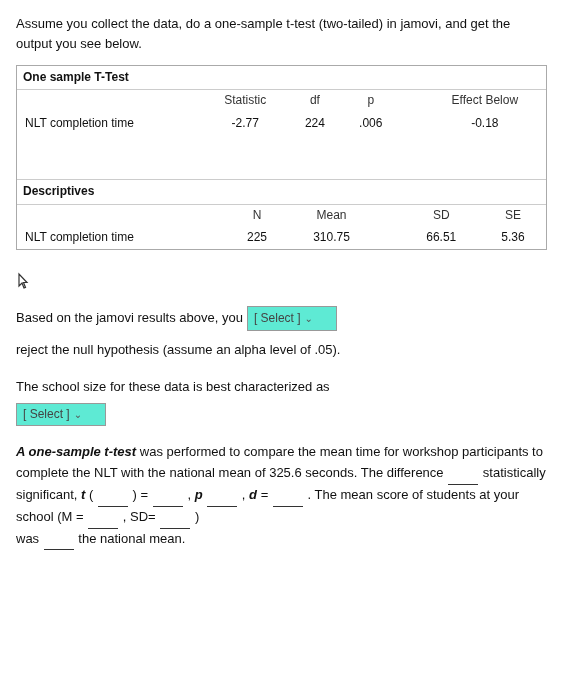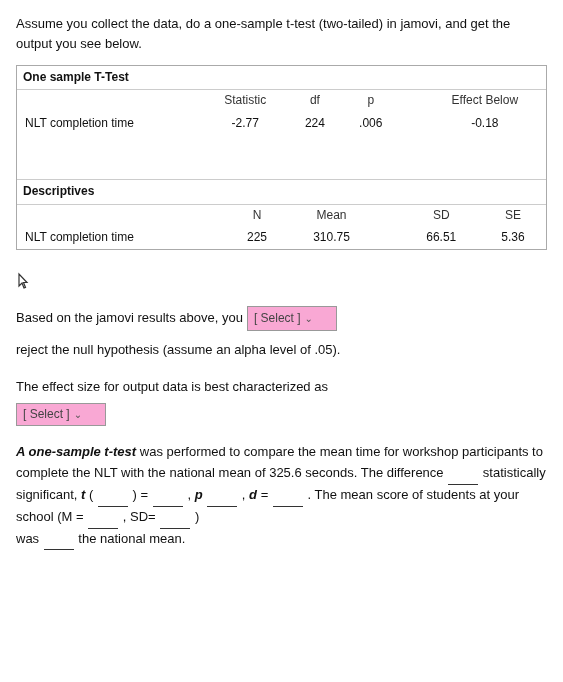--- a/index.html
+++ b/index.html
@@ -78,21 +78,21 @@
       flex-wrap: wrap;
       gap: 4px;
     }
 
     .select-dropdown {
       display: inline-flex;
       align-items: center;
       border: 1px solid #999;
       padding: 2px 6px;
       min-width: 90px;
-      background: #f9a8d4;
+      background: #5eead4;
       cursor: pointer;
       font-size: 12px;
       color: #444;
     }
 
     .select-dropdown .chevron {
       margin-left: 4px;
       font-size: 10px;
       color: #555;
     }
@@ -212,21 +212,21 @@
   <span>Based on the jamovi results above, you</span>
   <span class="select-dropdown">
     <span>[ Select ]</span>
     <span class="chevron">⌄</span>
   </span>
 </div>
 
 <p style="margin-bottom: 18px; font-size:13px;">reject the null hypothesis (assume an alpha level of .05).</p>
 
 
-<p class="effect-size-line">The effect size for output data is best characterized as</p>
+<p class="effect-size-line">The school size for these data is best characterized as</p>
 <div class="effect-dropdown-row">
   <span class="select-dropdown">
     <span>[ Select ]</span>
     <span class="chevron">⌄</span>
   </span>
 </div>
 
 
 <div class="summary-section">
 

